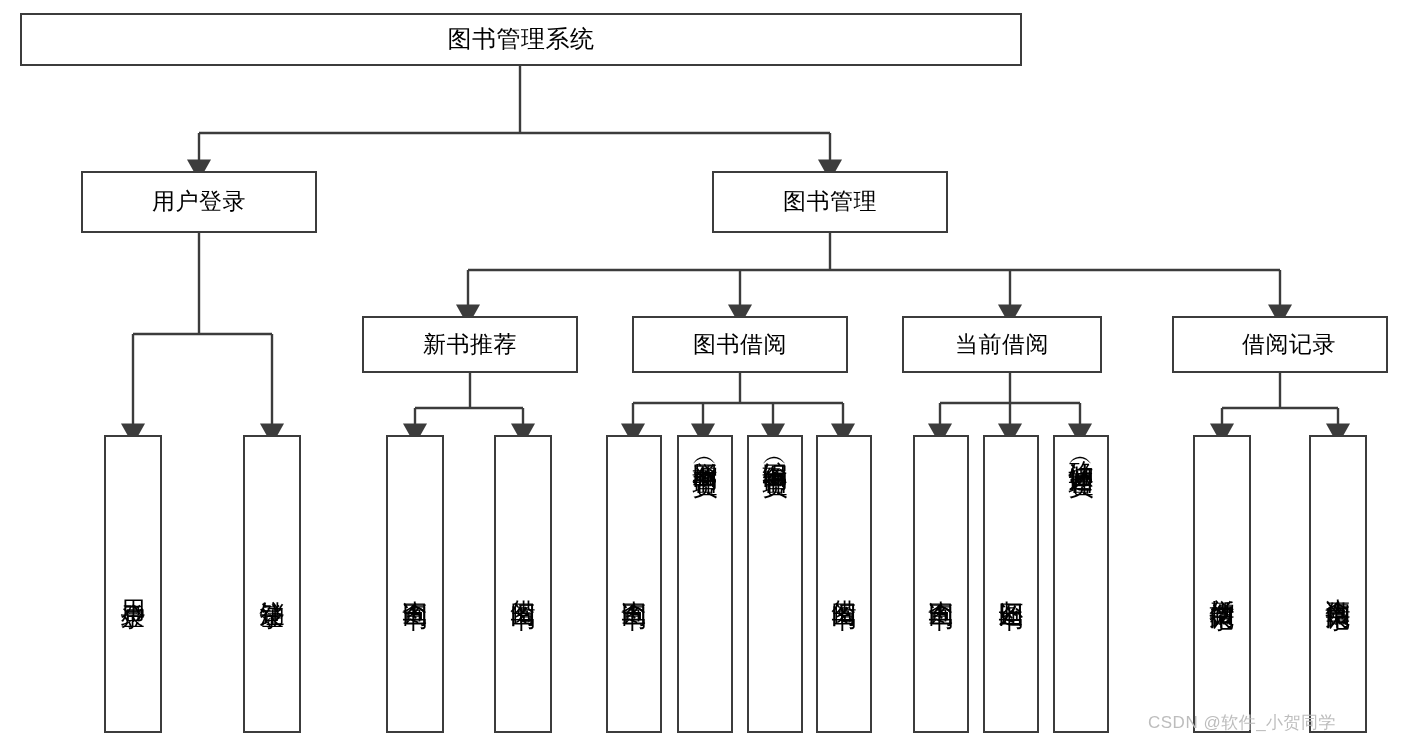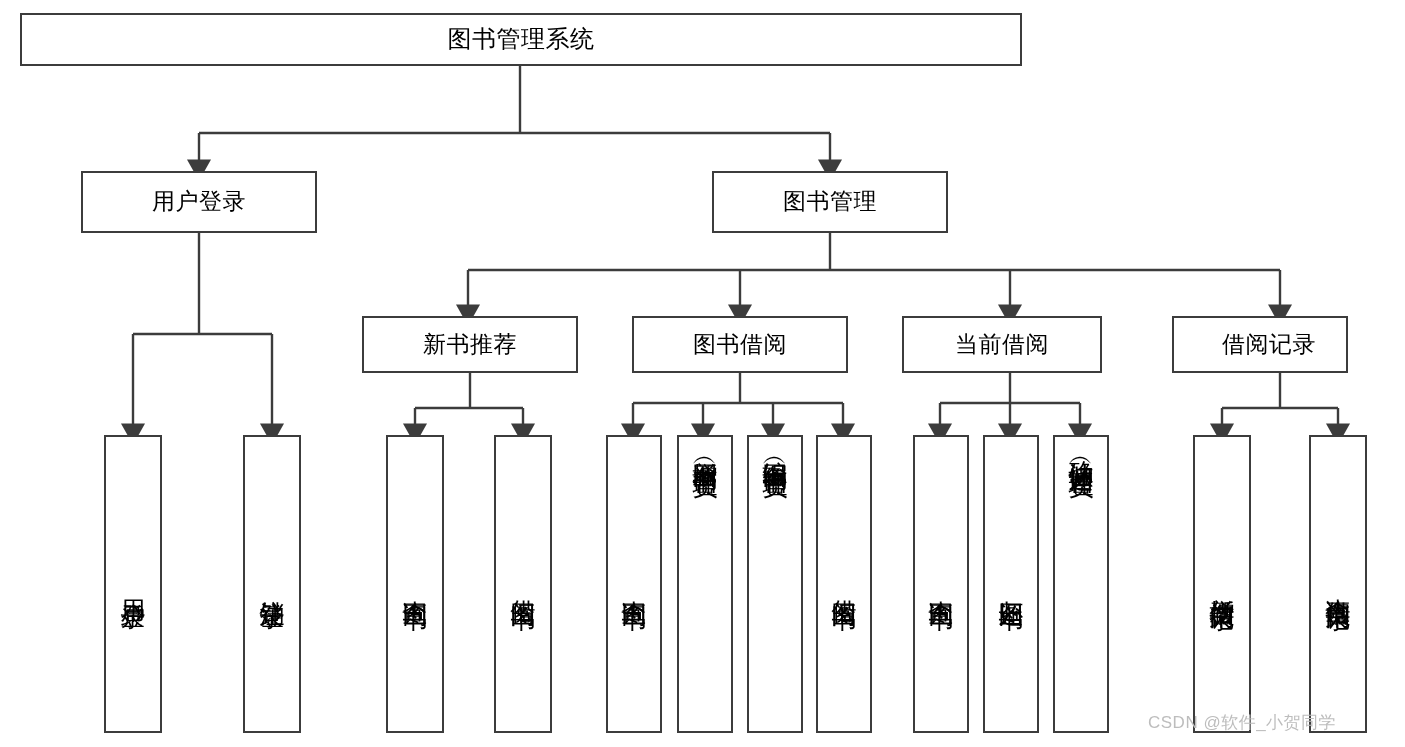--- a/index.html
+++ b/index.html
@@ -146,21 +146,21 @@
 
   <div class="node horiz" style="left:362px; top:316px; width:216px; height:57px;">
     <span class="node-label">新书推荐</span>
   </div>
   <div class="node horiz" style="left:632px; top:316px; width:216px; height:57px;">
     <span class="node-label">图书借阅</span>
   </div>
   <div class="node horiz" style="left:902px; top:316px; width:200px; height:57px;">
     <span class="node-label">当前借阅</span>
   </div>
-  <div class="node horiz" style="left:1172px; top:316px; width:176px; height:57px;padding-left:18px;">
+  <div class="node horiz" style="left:1172px; top:316px; width:216px; height:57px;padding-left:18px;">
     <span class="node-label">借阅记录</span>
   </div>
 
   <div class="node vert centered" style="left:104px; top:435px; width:58px; height:298px;">
     <span class="node-label">用户登录</span>
   </div>
   <div class="node vert centered" style="left:243px; top:435px; width:58px; height:298px;">
     <span class="node-label">注销登录</span>
   </div>
 

